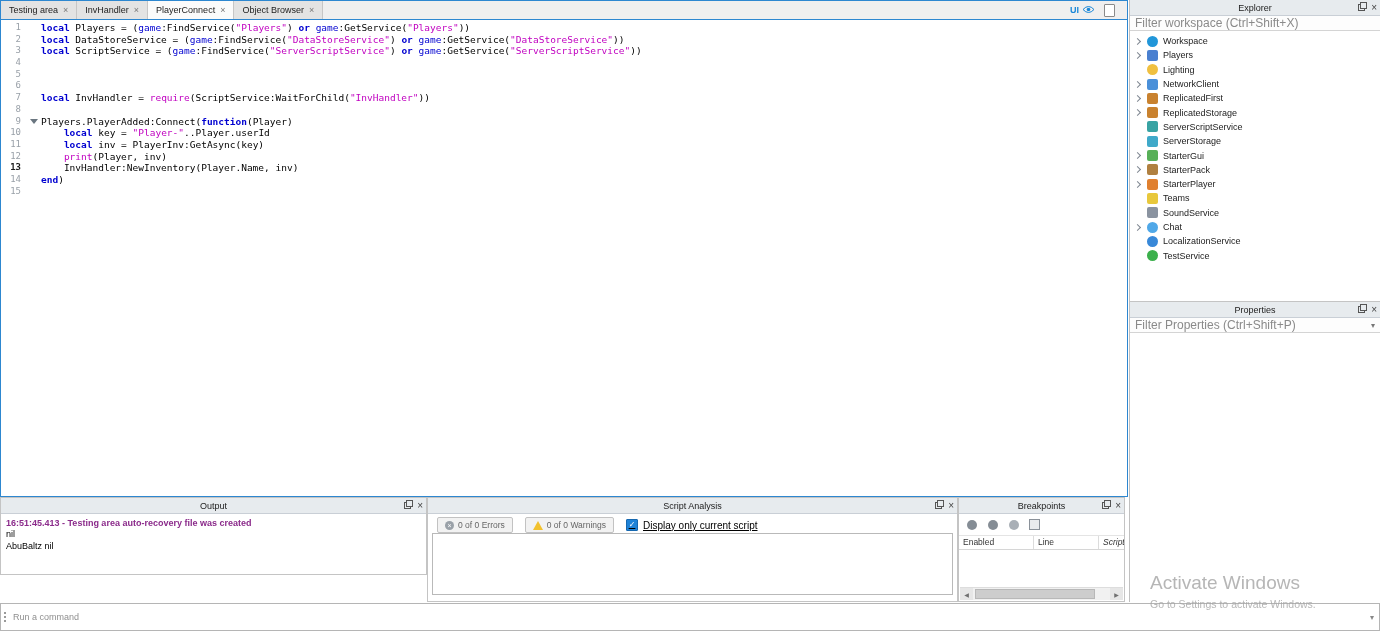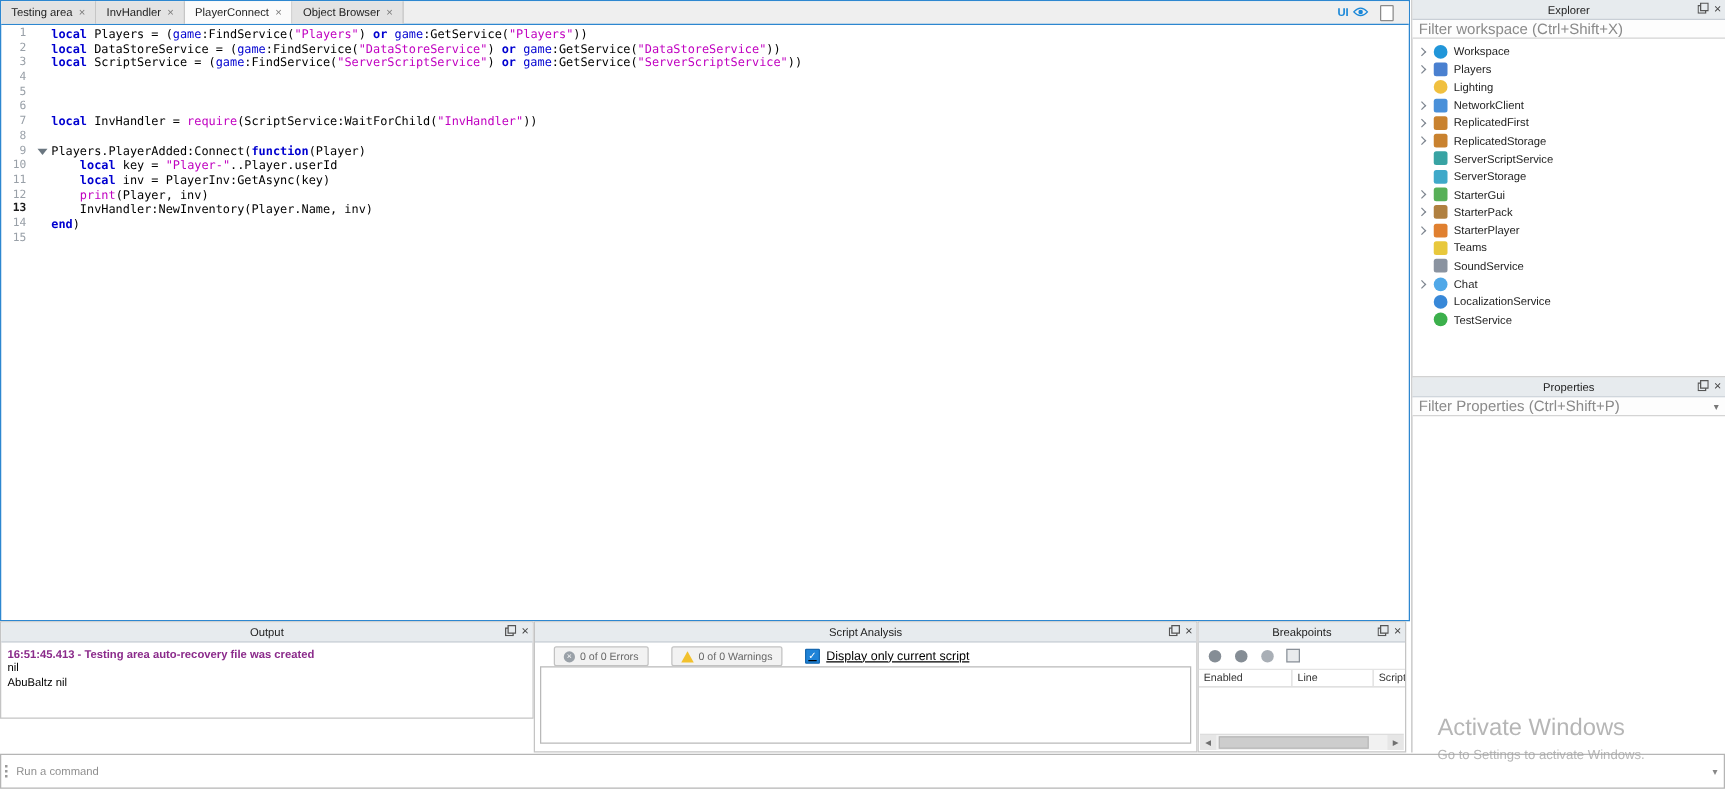--- a/index.html
+++ b/index.html
@@ -67,21 +67,21 @@
   
   .bpanel{position:absolute;top:497px;background:#fff;border:1px solid #C4C4C4;
           box-sizing:border-box;display:flex;flex-direction:column;}
   #output-panel{left:0;width:427px;height:78px;}
   #analysis-panel{left:427px;width:531px;height:105px;}
   #breakpoints-panel{left:958px;width:167px;height:105px;}
 
   .output-body{padding:4px 5px;font-size:9px;line-height:11.4px;overflow:hidden;}
   .output-line{white-space:nowrap;}
 
-  .sa-toolbar{display:flex;align-items:center;gap:18px;padding:3px 15px;flex:none;}
+  .sa-toolbar{display:flex;align-items:center;gap:12px;padding:3px 9px;flex:none;}
   .badge{display:flex;align-items:center;gap:4px;border:1px solid #C2C2C2;background:#F2F2F2;
          border-radius:2px;height:14px;padding:0 7px;font-size:8.5px;color:#666;}
   .err-icon{width:9px;height:9px;border-radius:50%;background:#9AA1A8;color:#fff;font-size:7px;
             line-height:9px;text-align:center;flex:none;}
   .err-icon::before{content:"\00D7";}
   .warn-icon{width:0;height:0;border-left:5px solid transparent;border-right:5px solid transparent;
              border-bottom:9px solid #F2C12E;flex:none;}
   .sa-check{display:flex;align-items:center;gap:5px;font-size:10px;color:#000;text-decoration:underline;}
   .checkbox{width:10px;height:10px;background:#1F83D8;border:1px solid #1668B0;color:#fff;
             font-size:8px;line-height:10px;text-align:center;border-radius:1px;flex:none;}
@@ -93,21 +93,21 @@
   .bp-icon{width:15px;height:15px;display:flex;align-items:center;justify-content:center;}
   .bp-circle{width:10px;height:10px;border-radius:50%;background:#858D95;display:block;}
   .bp-circle.light{background:#A9AFB6;}
   .bp-square{width:9px;height:9px;border:1px solid #8A9199;background:#E9EBED;display:block;}
   .bp-table-head{display:flex;height:13px;border-top:1px solid #E4E4E4;border-bottom:1px solid #D6D6D6;
                  font-size:8.5px;color:#333;flex:none;}
   .bp-col{padding:1px 4px;border-right:1px solid #DCDCDC;box-sizing:border-box;overflow:hidden;
           white-space:nowrap;}
   .bp-col-0{width:75px;}
   .bp-col-1{width:65px;}
-  .bp-col-2{flex:1;border-right:none;}
+  .bp-col-2{flex:1;border-right:none;font-style:italic;}
   .bp-scroll{position:absolute;left:1px;right:1px;bottom:1px;height:12px;background:#F1F1F1;
              border-top:1px solid #DDD;display:flex;}
   .scroll-btn{width:13px;height:100%;background:#E6E6E6;color:#707070;font-size:6px;
               display:flex;align-items:center;justify-content:center;flex:none;}
   .scroll-btn.left::before{content:"\25C0";}
   .scroll-btn.right::before{content:"\25B6";}
   .scroll-track{flex:1;position:relative;display:block;}
   .scroll-thumb{position:absolute;left:2px;top:1px;bottom:1px;width:86%;background:#CDCDCD;
                 border:1px solid #B8B8B8;display:block;}
 

